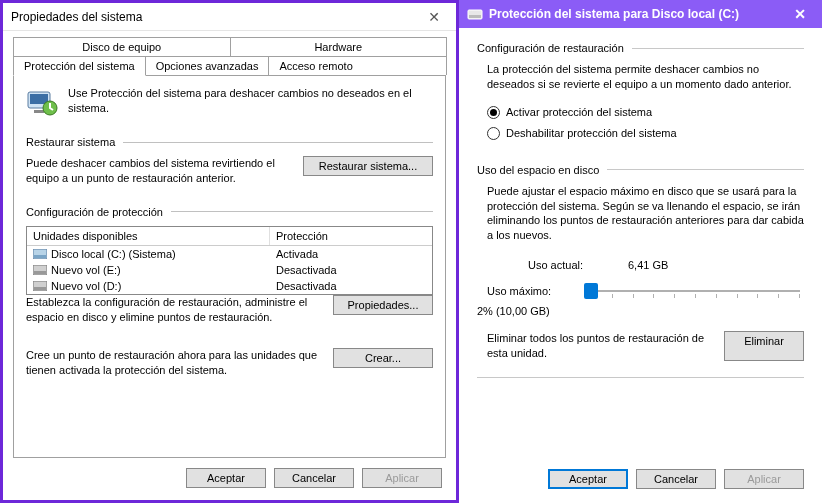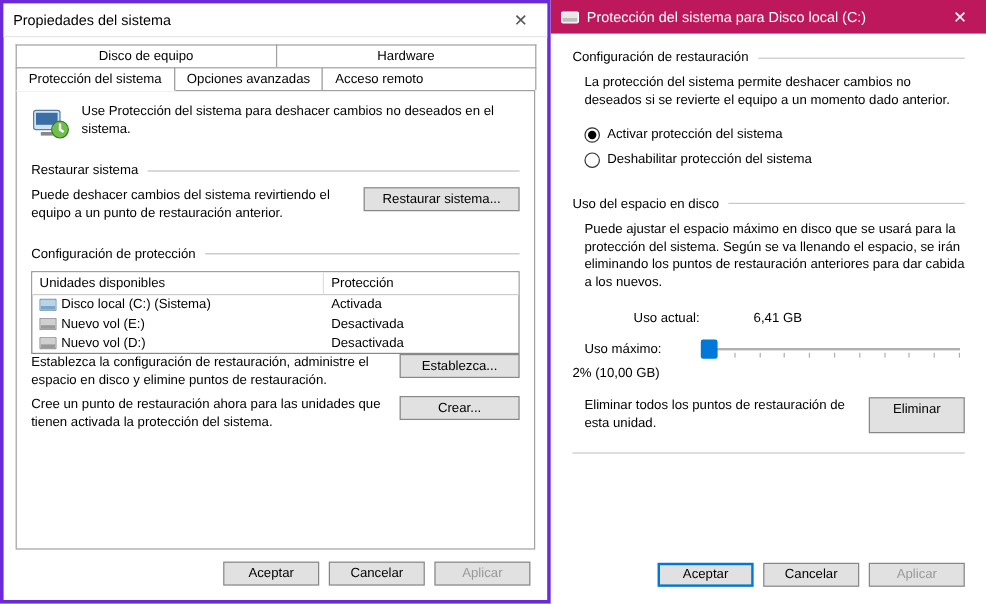--- a/index.html
+++ b/index.html
@@ -2,21 +2,21 @@
 <html><head>
 <meta charset="utf-8">
 <style>
 * { box-sizing: border-box; margin: 0; padding: 0; }
 body { font-family: "Segoe UI", Tahoma, sans-serif; font-size: 11px; color: #000; background: #fff; width: 822px; height: 503px; overflow: hidden; display: flex; }
 .dlg { background: #fff; position: relative; display: flex; flex-direction: column; }
 .dlg-left { width: 459px; height: 503px; border: 3px solid #6d28d9; }
 .dlg-right { width: 363px; height: 503px; }
 .titlebar { height: 28px; display: flex; align-items: center; padding: 0 2px 0 8px; font-size: 12px; }
 .titlebar-l { background: #fff; color: #000; border-bottom: 1px solid #e5e5e5; }
-.titlebar-r { background: #be185d; color: #fff; }
+.titlebar-r { background: #8b5cf6; color: #fff; font-weight: bold; }
 .titlebar .title { flex: 1; }
 .titlebar .tb-icon { width: 16px; height: 16px; margin-right: 6px; display: inline-flex; align-items: center; justify-content: center; }
 .close-btn { width: 40px; height: 26px; display: flex; align-items: center; justify-content: center; font-size: 14px; font-family: Arial; }
 .close-l { color: #555; }
 .close-r { color: #fff; }
 .body { flex: 1; padding: 6px 10px 0 10px; display: flex; flex-direction: column; }
 .tabs { position: relative; }
 .tab-row { display: flex; }
 .tab { border: 1px solid #a0a0a0; background: #fff; padding: 3px 10px; font-size: 11px; margin-right: -1px; border-bottom: none; position: relative; }
 .tab.row2 { border-top: 1px solid #a0a0a0; }
@@ -139,23 +139,23 @@
           <span class="c c1">
               <span class="drv-icon"><svg viewBox="0 0 14 10">
                   <rect width="14" height="10" rx="1" fill="#d0d0d0" stroke="#777"></rect>
                   <rect x="1" y="6" width="12" height="3" fill="#999"></rect>
                 </svg></span>
               <span>Nuevo vol (D:)</span>
             </span>
           <span class="c c2">Desactivada</span>
         </div>
       </div>
-      <div class="row2col" style="margin-bottom:6px">
+      <div class="row2col" style="margin-bottom:24px">
         <p class="txt">Establezca la configuración de restauración, administre el espacio en disco y elimine puntos de restauración.</p>
-        <span class="btn" style="min-width:100px">Establezca...</span>
+        <span class="btn" style="min-width:100px">Propiedades...</span>
       </div>
       <div class="row2col">
         <p class="txt">Cree un punto de restauración ahora para las unidades que tienen activada la protección del sistema.</p>
         <span class="btn" style="min-width:100px">Crear...</span>
       </div>
     </div>
   </div>
   <div class="footer">
     <span class="btn">Aceptar</span>
     <span class="btn">Cancelar</span>

